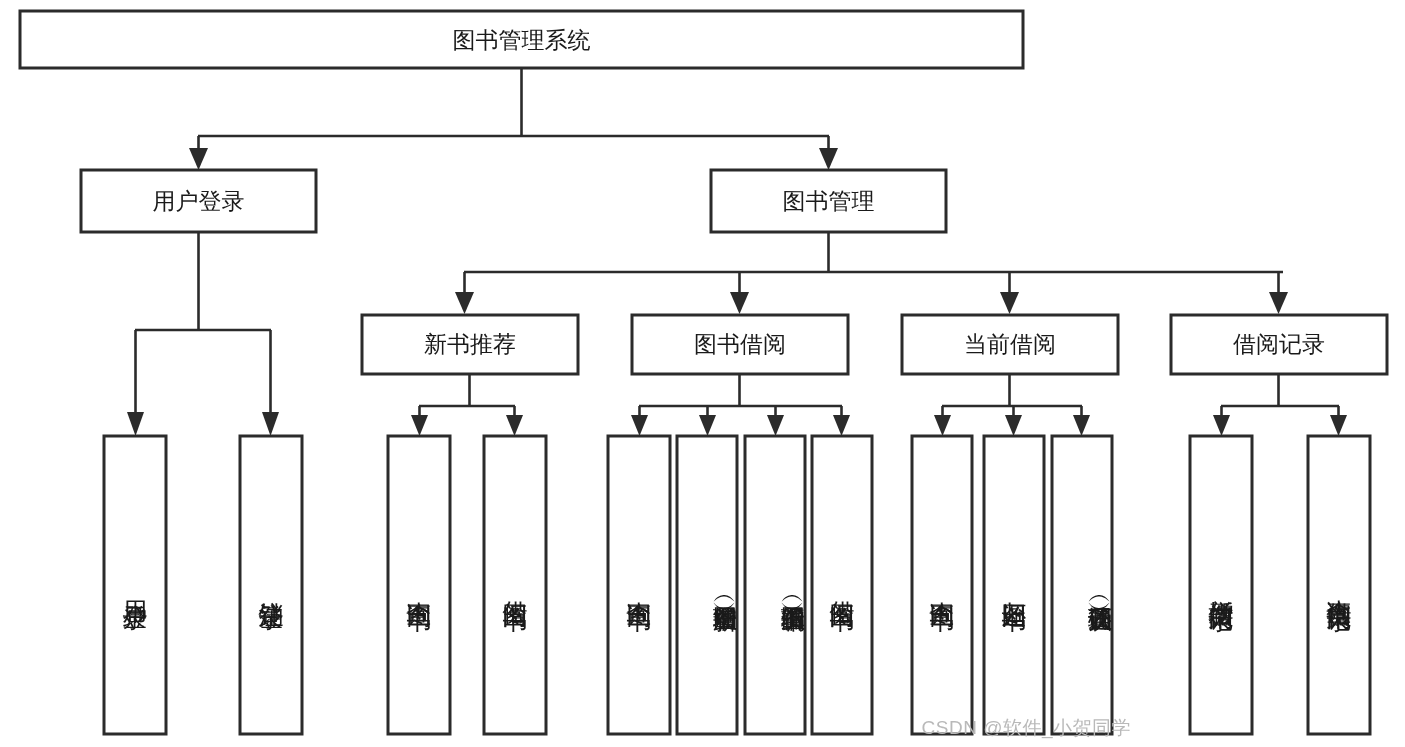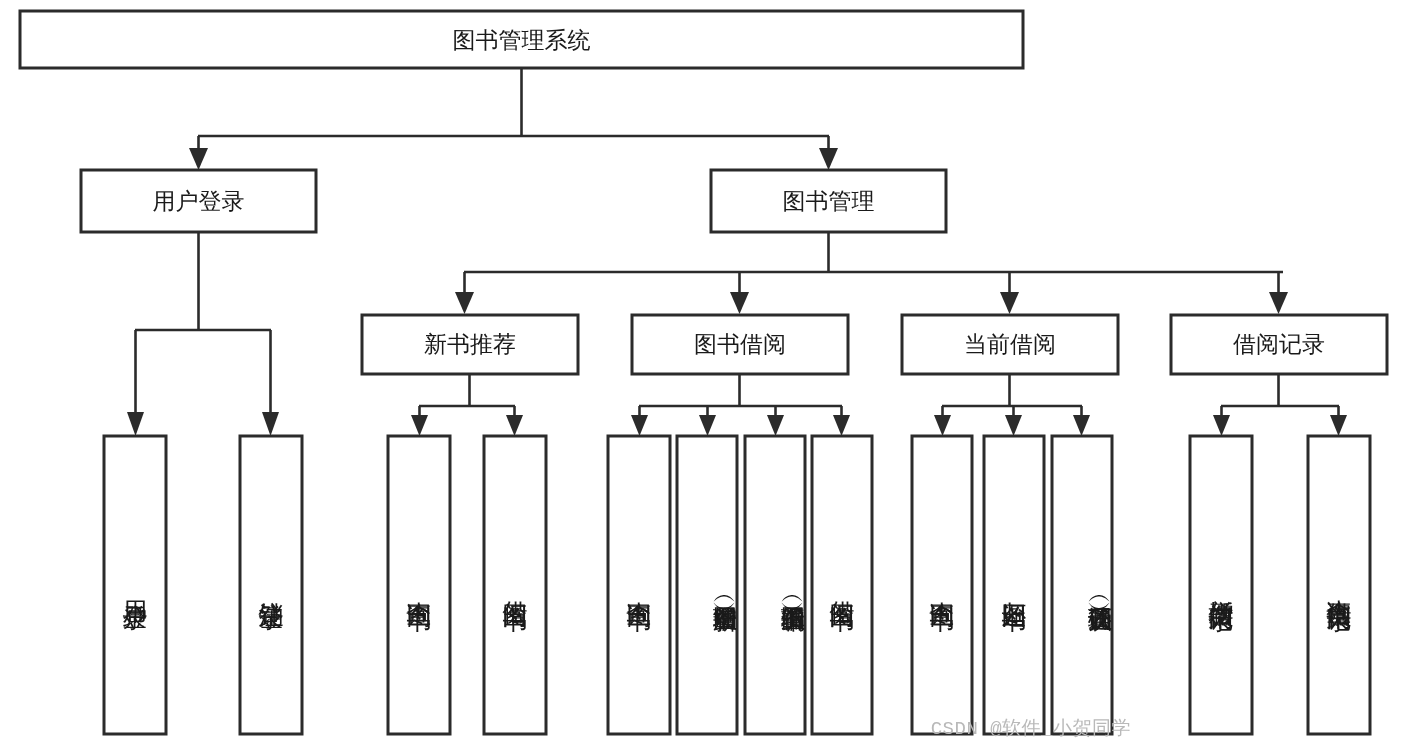--- a/index.html
+++ b/index.html
@@ -58,21 +58,21 @@
     line-height: 1.08;
     letter-spacing: 2px;
     color: #1a1a1a;
     white-space: nowrap;
     pointer-events: none;
   }
   .watermark {
     position: absolute;
     right: 8px;
     bottom: 6px;
-    font-family: Liberation Mono, monospace;
+    font-family: Liberation Sans, sans-serif;
     font-size: 19px;
     color: #b9b9b9;
     letter-spacing: 0.5px;
     white-space: nowrap;
   }
 </style>
 </head>
 <body>
 
 <div id="diagram-root">

